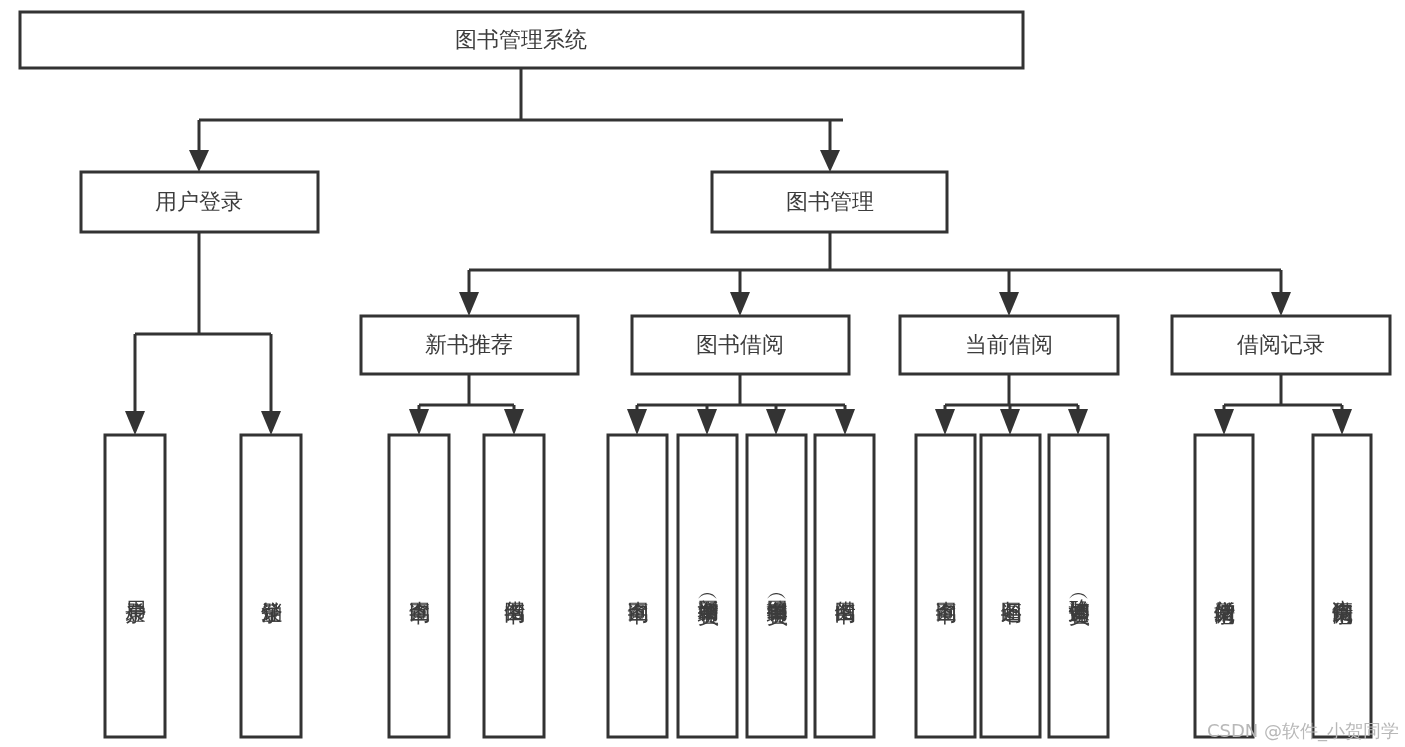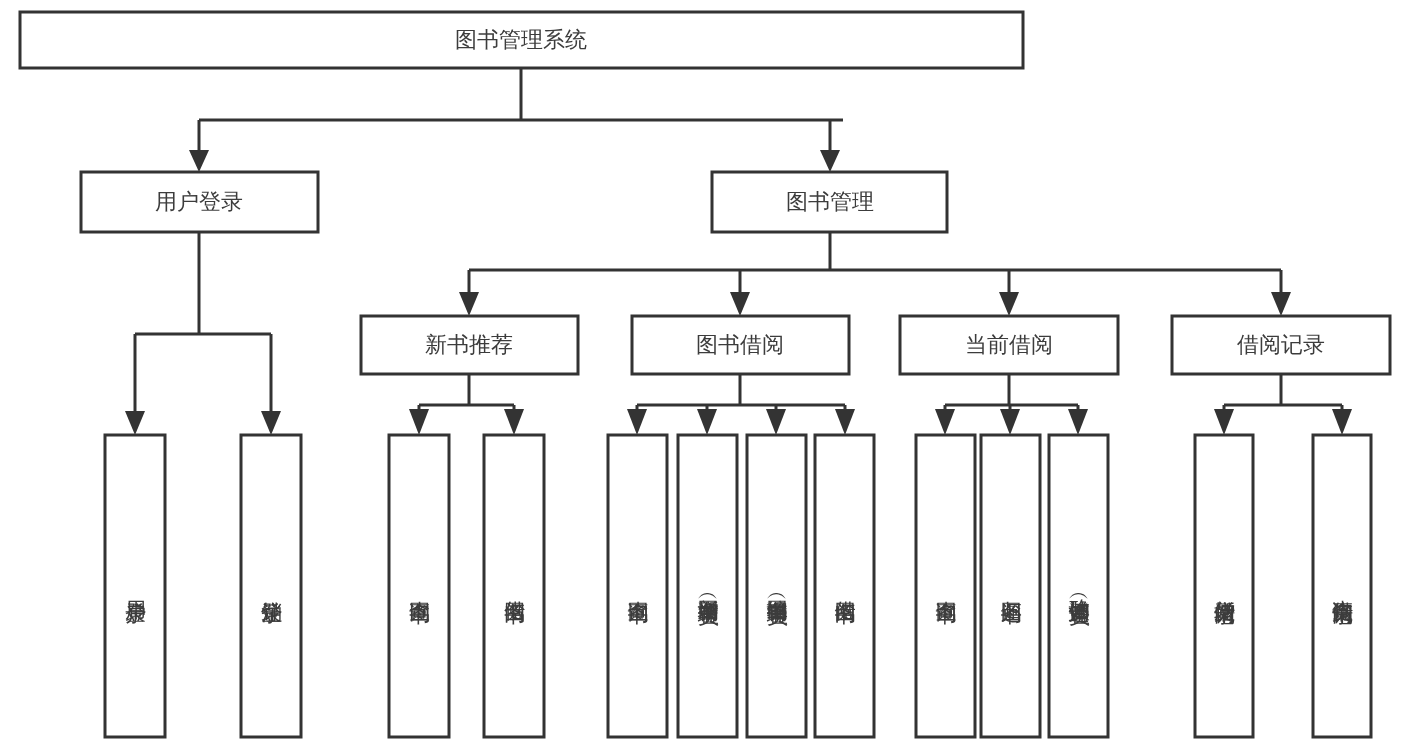--- a/index.html
+++ b/index.html
@@ -273,14 +273,15 @@
 
     <g>
       <rect class="leaf-box" x="1313" y="435" width="58" height="302"></rect>
       <foreignObject class="leaf-label-fo" x="1313" y="435" width="58" height="302">
         <div xmlns="http://www.w3.org/1999/xhtml" class="leaf-label">查询借阅记录</div>
       </foreignObject>
     </g>
 
   </svg>
 
+  <div id="watermark">CSDN @软件_小贺同学</div>
 
 </div>
 
 </body></html>

